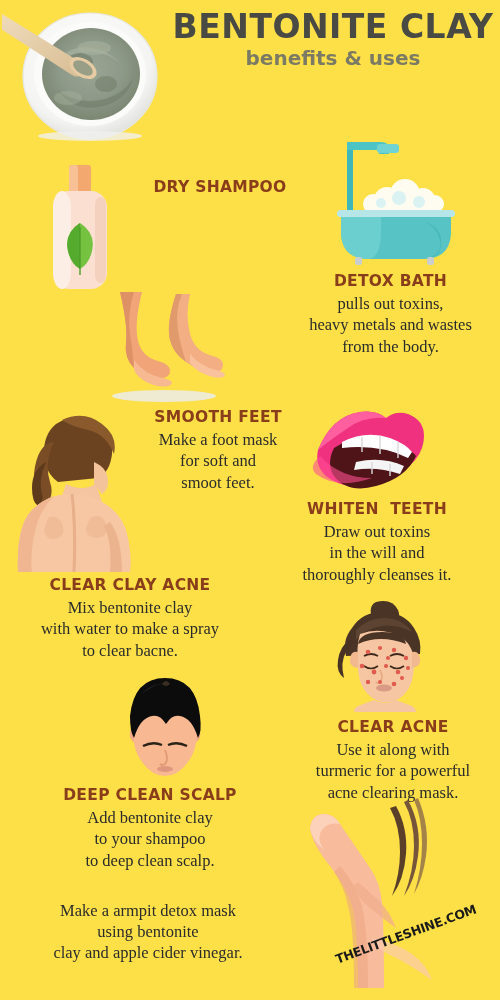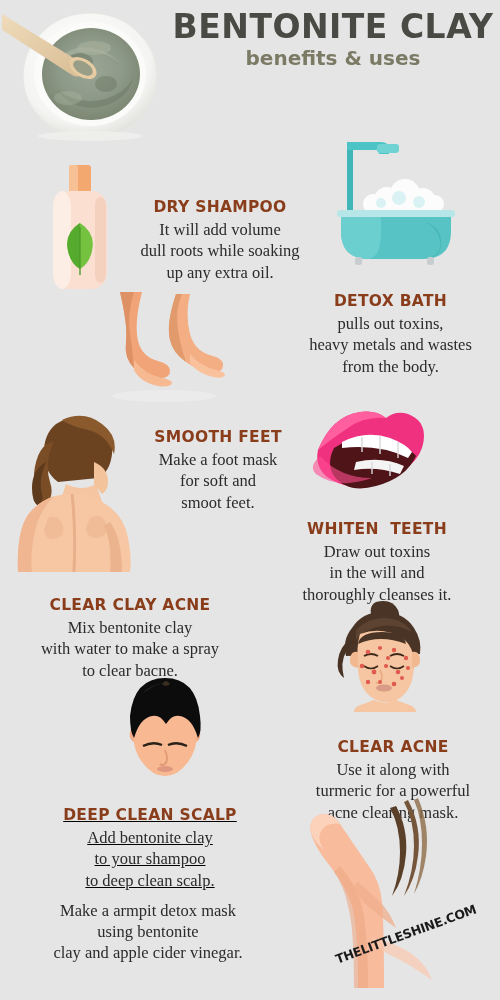--- a/index.html
+++ b/index.html
@@ -5,21 +5,21 @@
   * { box-sizing: border-box; margin: 0; padding: 0; }
   html, body {
     width: 500px; height: 1000px;
     background: #ffffff;
     font-family: "Liberation Serif", serif;
     overflow: hidden;
   }
   #page {
     position: relative;
     width: 500px; height: 1000px;
-    background: #e5e5e5;
+    background: #fde047;
   }
 
   
   .header-title {
     position: absolute; left: 168px; top: 10px; width: 330px;
     text-align: center;
     font-family: "DejaVu Sans", sans-serif;
     font-weight: bold;
     font-size: 33px;
     letter-spacing: 0.5px;
@@ -42,21 +42,20 @@
   
   .block { position: absolute; }
   .block .ttl {
     font-family: "DejaVu Sans", sans-serif;
     font-weight: bold;
     font-size: 15.5px;
     color: #8a3d1b;
     letter-spacing: 0.3px;
     line-height: 1.25;
     white-space: pre;
-    margin-top: 20px;
   }
   .block .body {
     font-family: "Liberation Serif", serif;
     font-size: 16.5px;
     color: #2b2b2b;
     line-height: 1.28;
     margin-top: 2px;
     white-space: pre-line;
   }
   .ctr { text-align: center; }
@@ -155,23 +154,20 @@
       <path d="M26 77 h110 v14 q0 28 -28 28 h-54 q-28 0 -28 -28z" fill="#57c3c4"></path>
       <path d="M26 77 h40 v14 q0 28 -14 28 h-0 q-26 -1 -26 -28z" fill="#6fd0d1" opacity="0.85"></path>
       <path d="M110 82 q14 4 16 18 q2 16 -14 19 q18 -6 12 -22 q-3 -10 -14 -15z" fill="#3fb0b1" opacity="0.7"></path>
       <rect x="40" y="117" width="7" height="8" rx="2.5" fill="#c8cdd0"></rect>
       <rect x="112" y="117" width="7" height="8" rx="2.5" fill="#c8cdd0"></rect>
     </svg>
   </div>
 
   <div class="block ctr" style="left:125px; top:178px; width:190px;">
     <div class="ttl">DRY SHAMPOO</div>
-    <div class="body">It will add volume
-dull roots while soaking
-up any extra oil.</div>
   </div>
 
   <div class="block ctr" style="left:288px; top:272px; width:205px;">
     <div class="ttl">DETOX BATH</div>
     <div class="body">pulls out toxins,
 heavy metals and wastes
 from the body.</div>
   </div>
 
   <div class="ill" style="left:98px; top:292px;">
@@ -299,21 +295,21 @@
     </svg>
   </div>
 
   <div class="block ctr" style="left:288px; top:718px; width:210px;">
     <div class="ttl">CLEAR ACNE</div>
     <div class="body">Use it along with
 turmeric for a powerful
 acne clearing mask.</div>
   </div>
 
-  <div class="block ctr" style="left:40px; top:786px; width:220px;text-decoration:underline;">
+  <div class="block ctr" style="left:40px; top:786px; width:220px;">
     <div class="ttl">DEEP CLEAN SCALP</div>
     <div class="body">Add bentonite clay
 to your shampoo
 to deep clean scalp.</div>
   </div>
 
   <div class="ill" style="left:292px; top:798px;">
     <svg width="160" height="200" viewBox="0 0 160 200">
       <path d="M18 30 q2 -14 14 -14 q10 0 16 10 l30 44 q10 14 12 34 q2 24 2 86 h-26 q0 -62 -6 -82 q-6 -20 -22 -40 q-18 -22 -20 -38z" fill="#f8bb9c"></path>
       <path d="M18 30 q2 -14 14 -14 q10 0 16 10 q-12 -2 -18 6 q-6 8 2 20 q-12 -10 -14 -22z" fill="#fcd2ba"></path>

